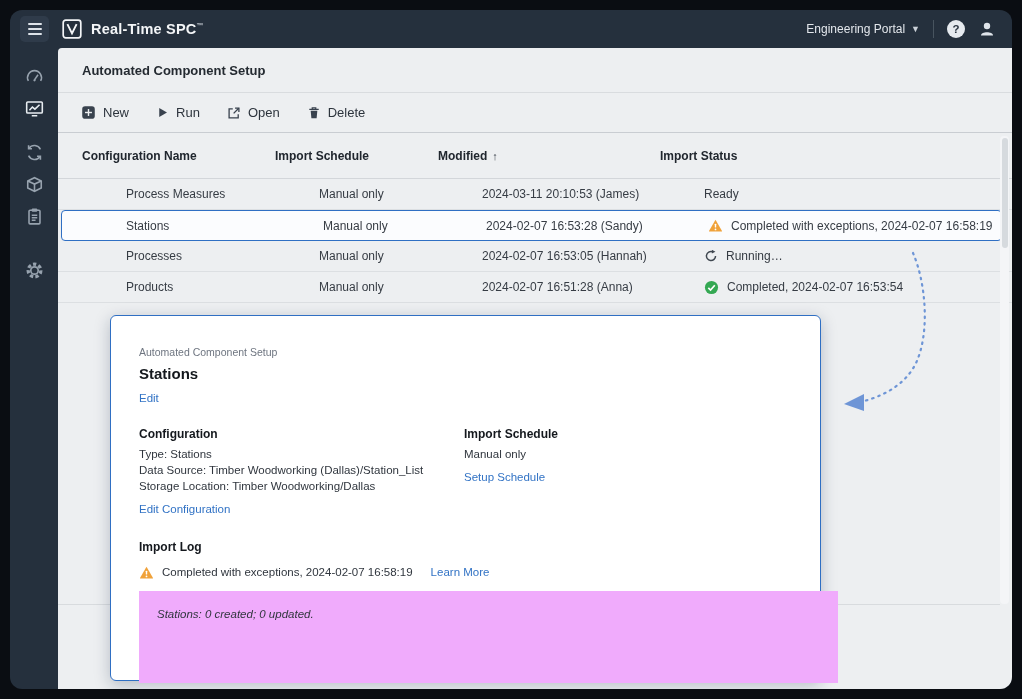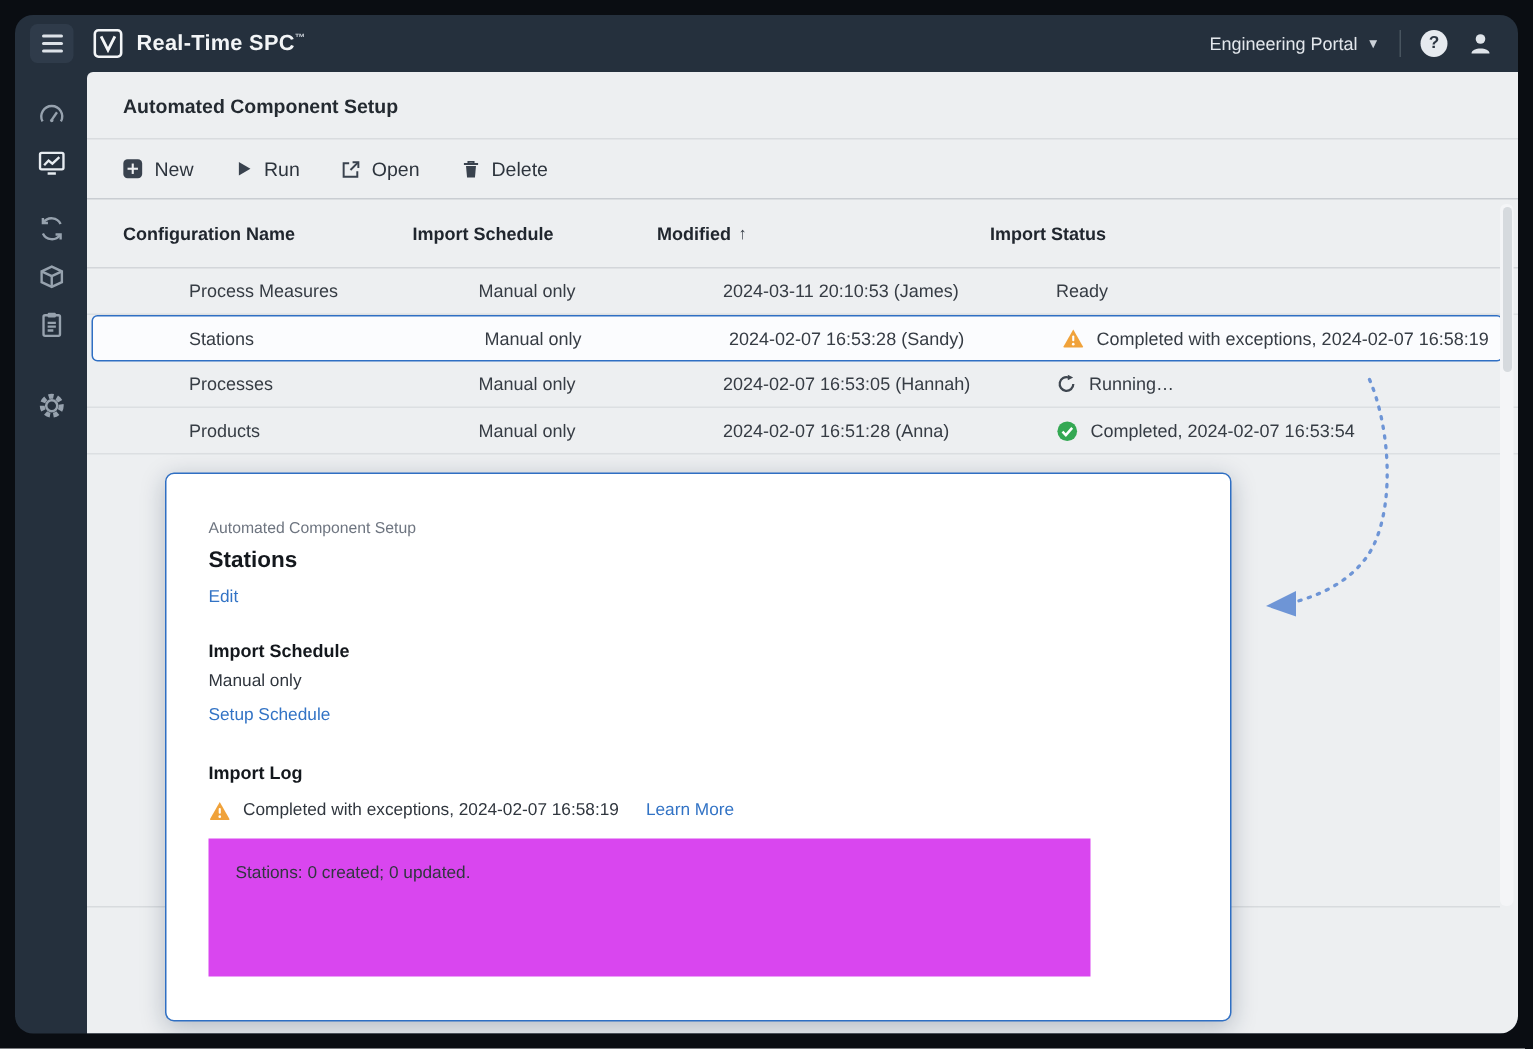--- a/index.html
+++ b/index.html
@@ -67,21 +67,21 @@
   .link { color:#3273c5; font-size:11.5px; cursor:pointer; text-decoration:none; display:inline-block; }
   .edit-link { margin-top:10px; }
   .panel-cols { display:flex; margin-top:21px; }
   .pcol-left { width:325px; }
   .sec-heading { font-size:12px; font-weight:bold; color:#14181d; margin-bottom:7px; }
   .sec-line { font-size:11.5px; color:#30363e; margin-top:2.5px; line-height:13.5px; }
   .sec-link { margin-top:9px; }
   .log-heading { margin-top:23px; font-size:12px; font-weight:bold; color:#14181d; }
   .status-line { display:flex; align-items:center; gap:8px; margin-top:11px; font-size:11.5px; color:#30363e; }
   .learn-more { margin-left:10px; }
-  .log-box { margin-top:11px; background:#d946ef; width:588px; height:92px; padding:17px 18px; font-size:11.5px; color:#30363e; }
+  .log-box { margin-top:11px; background:#f0abfc; width:699px; height:92px; padding:17px 18px; font-size:11.5px; color:#30363e;font-style:italic; }
   .log-line2 { margin-top:14px; }
 
   
   .arrow-svg { position:absolute; left:808px; top:228px; width:140px; height:180px; z-index:6; pointer-events:none; }
 
   svg { display:block; }
 </style>
 </head>
 <body>
 
@@ -270,20 +270,27 @@
       </div>
     </div>
   </div>
 
   <div class="panel">
     <div class="breadcrumb">Automated Component Setup</div>
     <div class="panel-title">Stations</div>
     <a class="link edit-link">Edit</a>
 
     <div class="panel-cols">
+      <div class="pcol-left">
+        <div class="sec-heading">Configuration</div>
+        <div class="sec-line">Type: Stations</div>
+        <div class="sec-line">Data Source: Timber Woodworking (Dallas)/Station_List</div>
+        <div class="sec-line">Storage Location: Timber Woodworking/Dallas</div>
+        <a class="link sec-link">Edit Configuration</a>
+      </div>
       <div class="pcol-right">
         <div class="sec-heading">Import Schedule</div>
         <div class="sec-line">Manual only</div>
         <a class="link sec-link">Setup Schedule</a>
       </div>
     </div>
 
     <div class="log-heading">Import Log</div>
     <div class="status-line">
       <svg width="15" height="15" viewBox="0 0 16 16">

